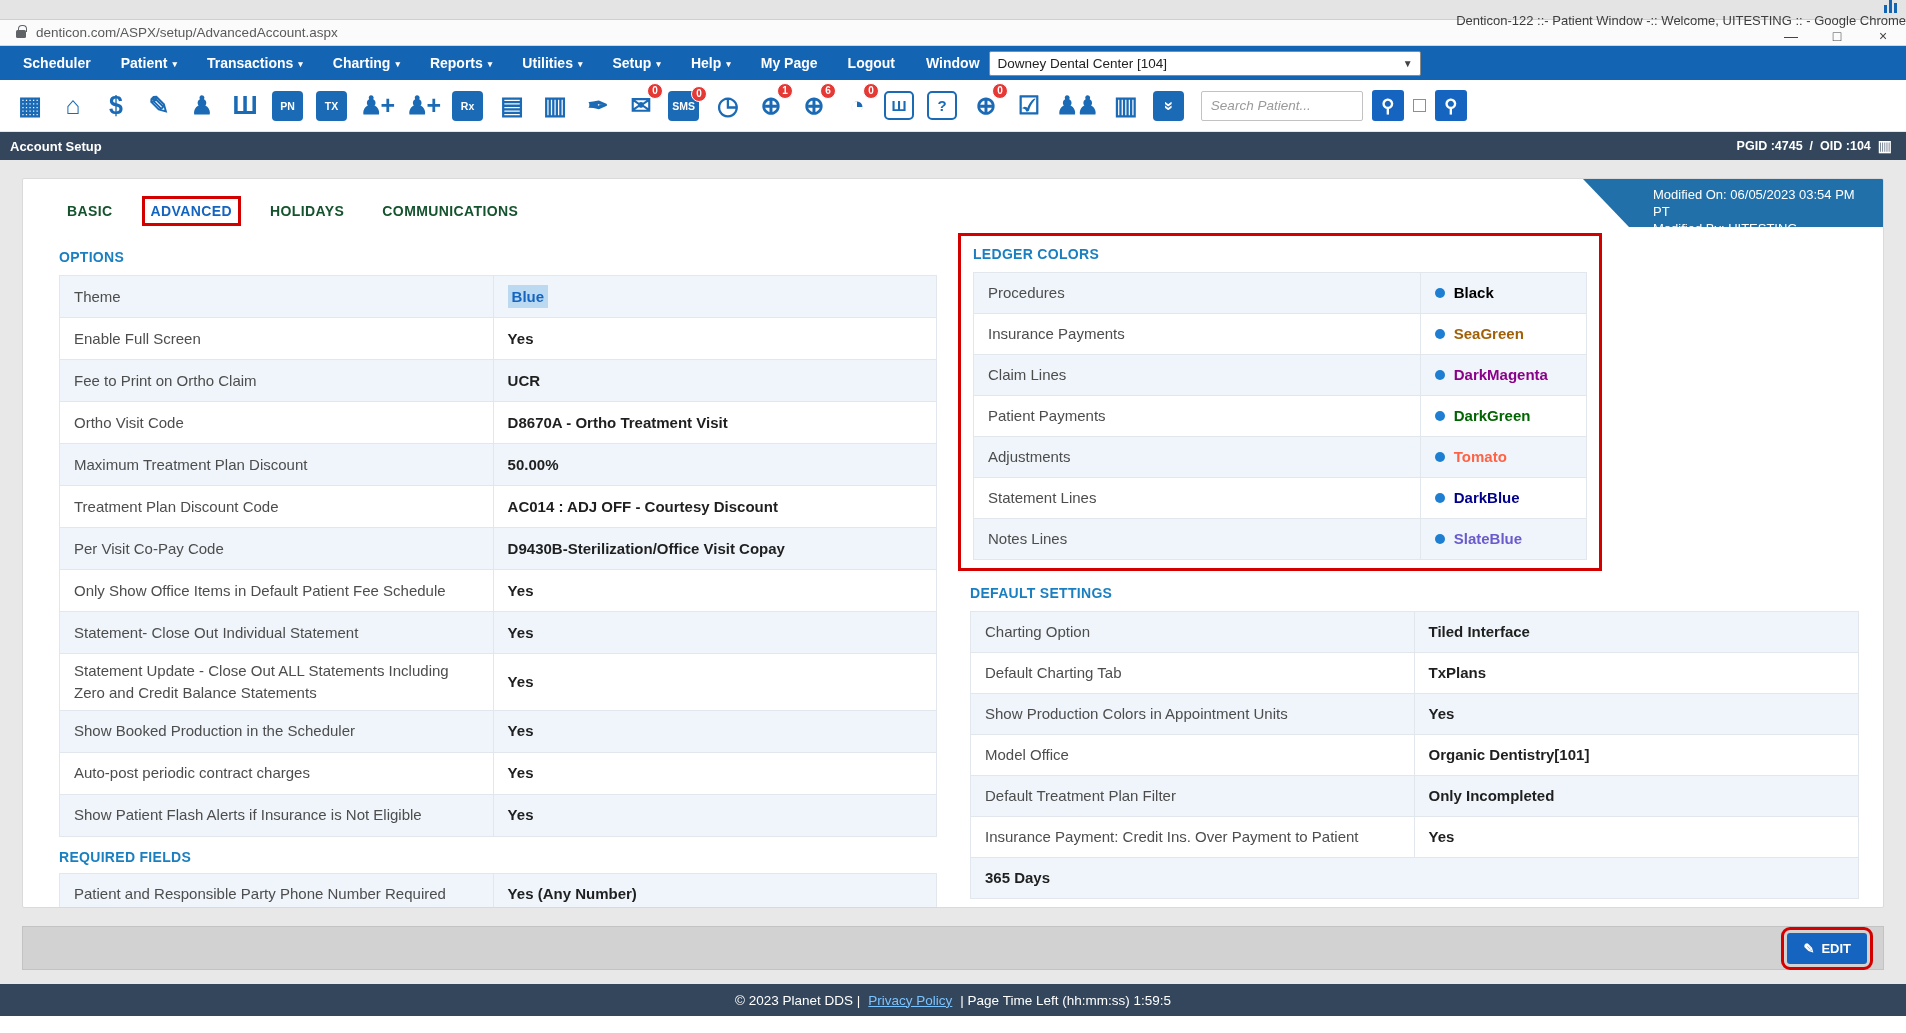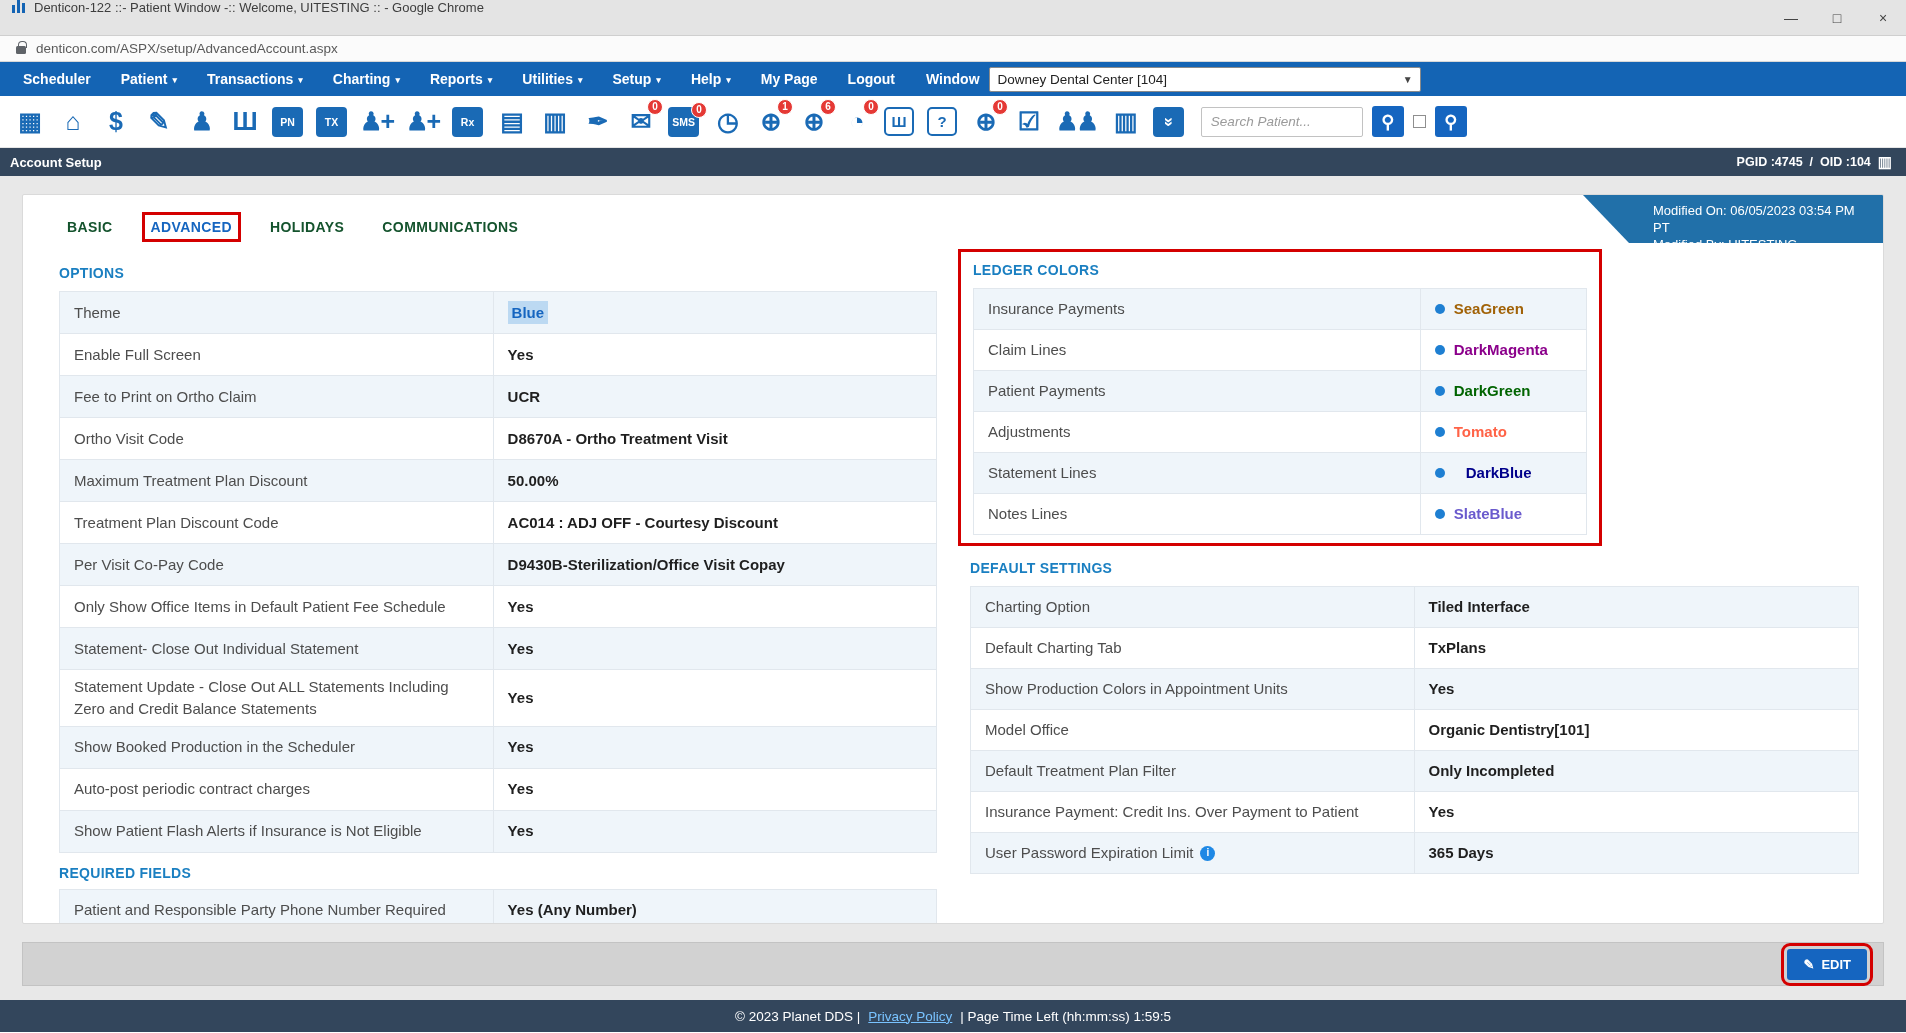--- a/index.html
+++ b/index.html
@@ -1,21 +1,21 @@
 <!DOCTYPE html>
 <html><head>
 <meta charset="utf-8">
 <style>
   * { box-sizing: border-box; margin: 0; padding: 0; }
   html,body { width:1906px; height:1033px; overflow:hidden; background:#fff;
               font-family:"Liberation Sans", sans-serif; }
 
   
-  .titlebar { height:36px; background:#e4e4e4; border-bottom:1px solid #cfcfcf;
-              display:flex; align-items:flex-start; padding:0 0 0 12px; }
+  .titlebar { height:20px; background:#e4e4e4; border-bottom:1px solid #cfcfcf;
+              display:flex; align-items:flex-end; padding:0 0 0 12px;flex-direction:column; }
   .appico { display:flex; align-items:flex-end; gap:2px; height:13px; margin-right:9px; }
   .appico i { width:3px; background:#1464b4; display:block; }
   .appico i:nth-child(1){height:8px} .appico i:nth-child(2){height:13px} .appico i:nth-child(3){height:10px}
   .titlebar .title { font-size:13px; color:#3d3d3d; }
   .wincontrols { margin-left:auto; display:flex; height:100%; }
   .wincontrols .wbtn { width:46px; display:flex; align-items:center; justify-content:center;
                        font-size:14px; color:#444; cursor:default; }
   .urlbar { height:26px; background:#fbfbfb; border-bottom:1px solid #d8d8d8;
             display:flex; align-items:center; padding-left:16px; }
   .lock { width:10px; height:8px; background:#5f6368; border-radius:1.5px; position:relative; margin-top:3px; }
@@ -524,20 +524,29 @@
             </div>
         </div>
       </div>
 
       <div class="rightcol">
         <div class="redbox">
           <div>
             <div class="section-title">LEDGER COLORS</div>
             <div class="tbl t-led">
 
+                <div class="row">
+                  <div class="cell label">
+                    <span>Procedures</span>
+                  </div>
+                  <div class="cell value">
+                    <span class="dot"></span>
+                    <span class="val" style="color: rgb(0, 0, 0);">Black</span>
+                  </div>
+                </div>
 
                 <div class="row">
                   <div class="cell label">
                     <span>Insurance Payments</span>
                   </div>
                   <div class="cell value">
                     <span class="dot"></span>
                     <span class="val" style="color: #a16207;">SeaGreen</span>
                   </div>
                 </div>
@@ -571,21 +580,21 @@
                     <span class="val" style="color: rgb(255, 99, 71);">Tomato</span>
                   </div>
                 </div>
 
                 <div class="row">
                   <div class="cell label">
                     <span>Statement Lines</span>
                   </div>
                   <div class="cell value">
                     <span class="dot"></span>
-                    <span class="val" style="color: rgb(0, 0, 139); margin-left: 12px;">DarkBlue</span>
+                    <span class="val" style="color: rgb(0, 0, 139);">DarkBlue</span>
                   </div>
                 </div>
 
                 <div class="row">
                   <div class="cell label">
                     <span>Notes Lines</span>
                   </div>
                   <div class="cell value">
                     <span class="dot"></span>
                     <span class="val" style="color: rgb(106, 90, 205);">SlateBlue</span>
@@ -653,24 +662,20 @@
                 <div class="cell label">
                   <span>Insurance Payment: Credit Ins. Over Payment to Patient</span>
 
                 </div>
                 <div class="cell value">
                   <span class="val">Yes</span>
                 </div>
               </div>
 
               <div class="row">
-                <div class="cell label">
-                  <span>User Password Expiration Limit</span>
-                  <span class="info-badge"></span>
-                </div>
                 <div class="cell value">
                   <span class="val">365 Days</span>
                 </div>
               </div>
             </div>
         </div>
       </div>
     </div>
   </div>
 

